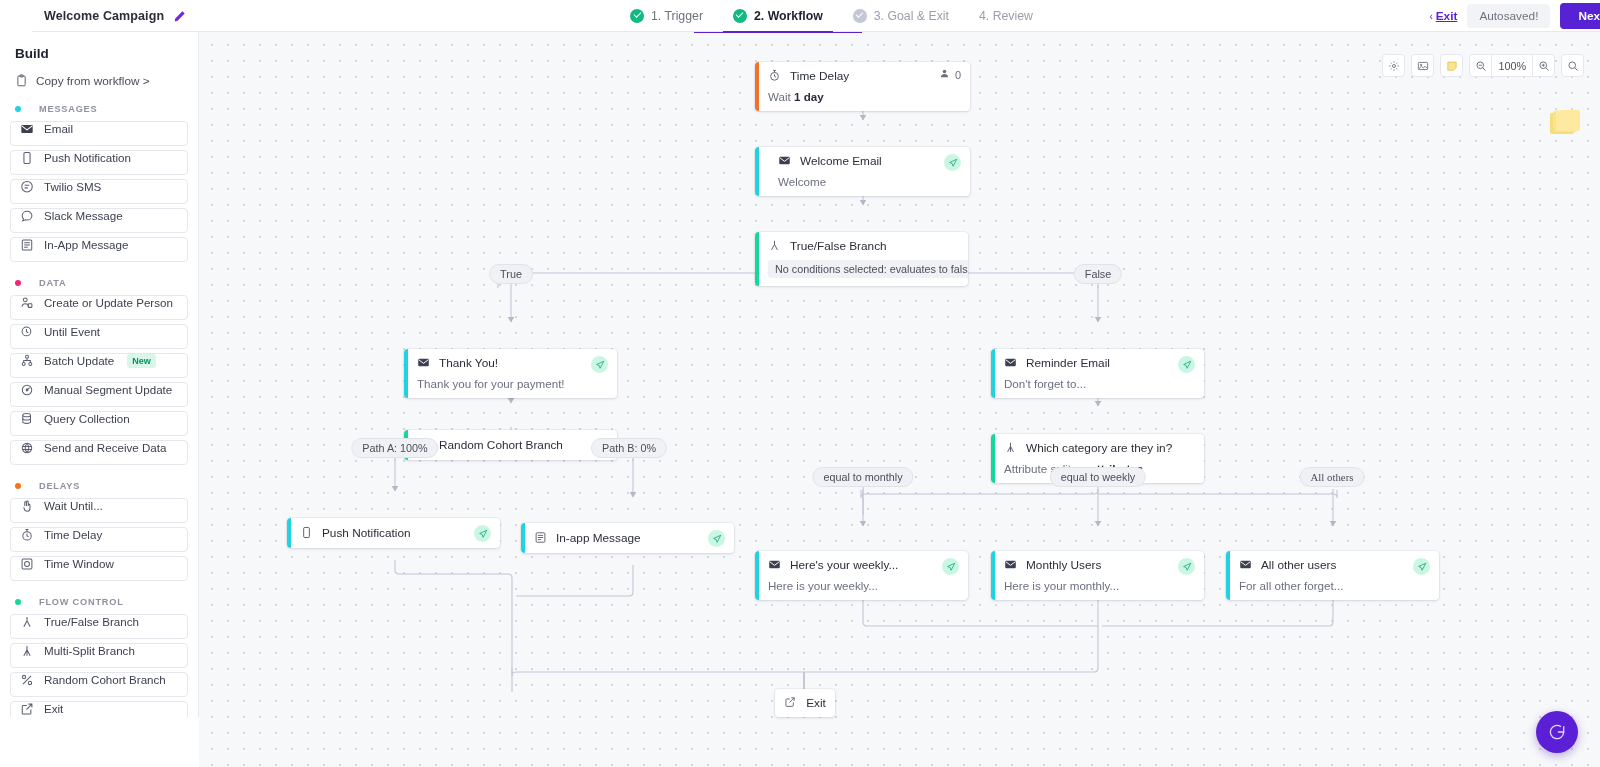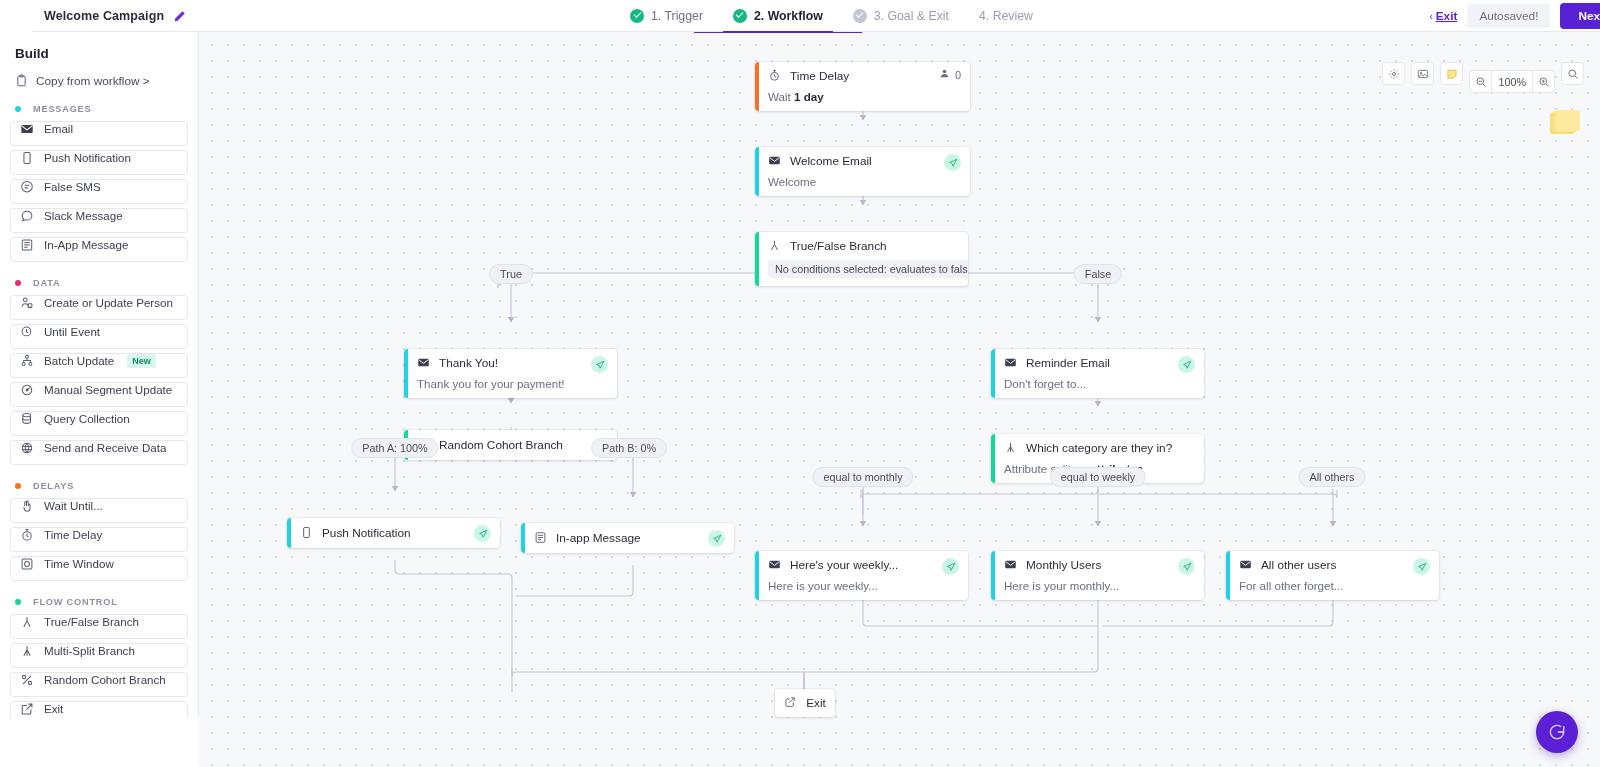--- a/index.html
+++ b/index.html
@@ -57,21 +57,21 @@
   
   .sidebar {
     position: absolute; left: 0; top: 32px; width: 199px; height: 685px;
     background: #fff; border-right: 1px solid #e8e9ee; padding: 0 10px;
     overflow: hidden;
   }
   .build-title { font-size: 13.5px; font-weight: bold; margin: 14px 0 0 5px; color: #1d2030; }
   .copy-wf { display: flex; align-items: center; gap: 7px; margin: 13px 0 0 5px; cursor: pointer; }
   .copy-wf .lbl { font-size: 11.8px; color: #4a4d5c; }
   .group-head {
-    display: flex; align-items: center; gap: 12px; margin: 16px 0 7px 5px;
+    display: flex; align-items: center; gap: 18px; margin: 16px 0 7px 5px;
   }
   .dot { width: 6px; height: 6px; border-radius: 50%; display: inline-block; }
   .group-head .lbl { font-size: 9.2px; letter-spacing: .8px; color: #8e91a0; font-weight: bold; }
   .palette-item {
     display: flex; align-items: flex-start; gap: 10px;
     height: 25px; margin-bottom: 4px; padding: 0 9px;
     border: 1px solid #e6e7ee; border-radius: 4px; background: #fff; cursor: grab;
   }
   .palette-item .lbl { font-size: 11.6px; color: #3d4050; white-space: nowrap; }
   .badge-new {
@@ -128,21 +128,21 @@
   
   .ctoolbar { position: absolute; right: 16px; top: 22px; display: flex; align-items: center; gap: 6px; }
   .tbtn {
     width: 23px; height: 23px; background: #fff; border: 1px solid #e6e7ee; border-radius: 4px;
     display: flex; align-items: center; justify-content: center; cursor: pointer;
   }
   .zoomlevel {
     height: 23px; background: #fff; border: 1px solid #e6e7ee; border-left: none; border-right: none;
     display: flex; align-items: center; padding: 0 6px; font-size: 10.8px; color: #4a4d5c;
   }
-  .zoomgrp { display: flex; margin-top: 16px; }
+  .zoomgrp { display: flex; }
   .zoomgrp .tbtn { border-radius: 4px 0 0 4px; }
   .zoomgrp .tbtn.right { border-radius: 0 4px 4px 0; }
 
   .sticky-stack { position: absolute; right: 20px; top: 78px; width: 30px; height: 26px; cursor: pointer; }
   .sticky-stack i { position: absolute; width: 24px; height: 21px; background: #fbe38d; border-radius: 2px; display:block;}
   .sticky-stack i:nth-child(1) { left: 0; top: 3px; background: #f7dc79; }
   .sticky-stack i:nth-child(2) { left: 3px; top: 1px; background: #fae489; }
   .sticky-stack i:nth-child(3) { left: 6px; top: 0; background: #fdeaa0; }
 
   .help-fab {
@@ -229,21 +229,21 @@
         </span>
       <span class="lbl">Push Notification</span>
     </div>
     <div class="palette-item">
       <span class="ico">
           <svg viewBox="0 0 16 16" width="14" height="14" fill="none" stroke="#5b5f70" stroke-width="1.15">
             <circle cx="8" cy="7.6" r="6"></circle>
             <path d="M5.3 6h5.4M5.3 9h3.6"></path>
           </svg>
         </span>
-      <span class="lbl">False SMS</span>
+      <span class="lbl">Twilio SMS</span>
     </div>
     <div class="palette-item">
       <span class="ico">
           <svg viewBox="0 0 16 16" width="14" height="14" fill="none" stroke="#5b5f70" stroke-width="1.15">
             <path d="M13.6 7.7c0 2.8-2.5 5-5.6 5-.7 0-1.4-.1-2-.3L3 13.6l1-2.3c-.9-.9-1.5-2.1-1.5-3.6 0-2.8 2.5-5 5.5-5s5.6 2.2 5.6 5z"></path>
           </svg>
         </span>
       <span class="lbl">Slack Message</span>
     </div>
     <div class="palette-item">
@@ -509,21 +509,21 @@
           <span><svg viewBox="0 0 16 16" width="11" height="11">
                 <circle cx="8" cy="5" r="2.6" fill="#6b6f80"></circle>
                 <path d="M2.8 13.4c0-2.8 2.3-4.6 5.2-4.6s5.2 1.8 5.2 4.6z" fill="#6b6f80"></path>
               </svg></span>
           <span>0</span>
         </div>
         <div class="sub"><span>Wait </span><b>1 day</b></div>
       </div>
     </div>
 
-    <div class="node" style="left:556px; top:115px; width:215px;">
+    <div class="node" style="left:556px; top:115px; width:215px;gap:10px;">
       <div class="stripe" style="background:#1fd4e0"></div>
       <div class="body">
         <div class="row1">
           <span class="ico">
               <svg viewBox="0 0 16 16" width="13" height="13">
                 <rect x="1.5" y="3.5" width="13" height="9" rx="1" fill="#3d4050"></rect>
                 <path d="M2 4.5 8 9l6-4.5" stroke="#fff" stroke-width="1.2" fill="none"></path>
               </svg>
             </span>
           <span class="title">Welcome Email</span>
@@ -739,21 +739,21 @@
         </div>
       </div>
     </div>
 
     <div class="edge-label" style="left:312px; top:232px;">True</div>
     <div class="edge-label" style="left:899px; top:232px;">False</div>
     <div class="edge-label" style="left:196px; top:406px;">Path A: 100%</div>
     <div class="edge-label" style="left:430px; top:406px;">Path B: 0%</div>
     <div class="edge-label" style="left:664px; top:435px;">equal to monthly</div>
     <div class="edge-label" style="left:899px; top:435px;">equal to weekly</div>
-    <div class="edge-label" style="left:1133px; top:435px;">All others</div>
+    <div class="edge-label" style="left:1133px; top:435px;font-family:Liberation Serif, serif;">All others</div>
 
     <div class="help-fab">
       <svg viewBox="0 0 24 24" width="20" height="20" fill="none" stroke="#e4d7ff" stroke-width="1.6">
         <path d="M20 12a8 8 0 1 1-3.2-6.4"></path>
           <path d="M20 5v7h-7"></path>
       </svg>
     </div>
   </div>
 </div>
 

